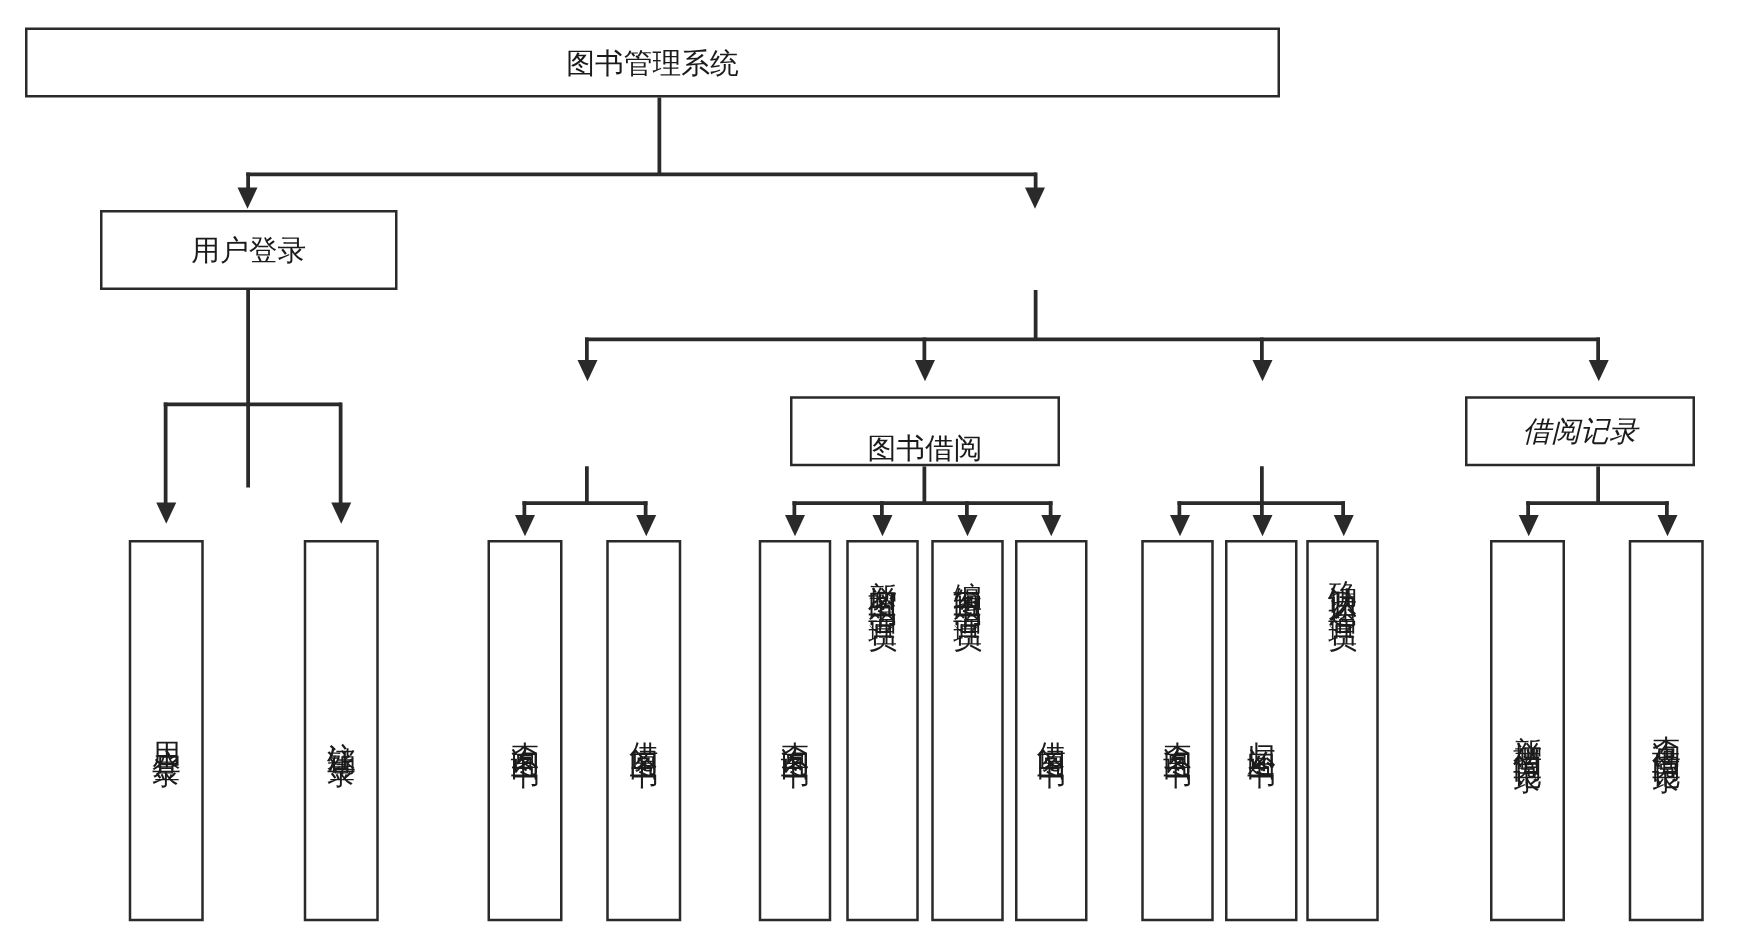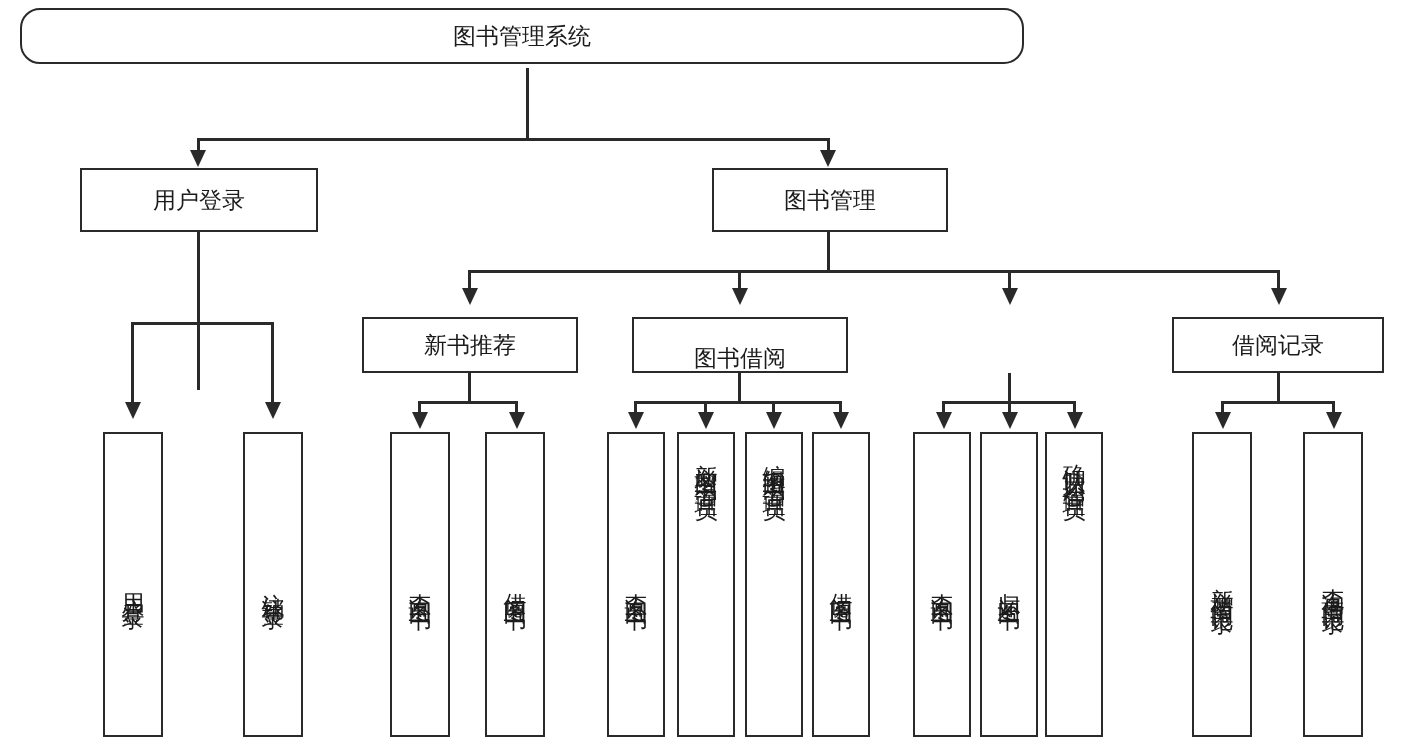--- a/index.html
+++ b/index.html
@@ -66,63 +66,57 @@
     white-space:nowrap;
     z-index:5;
     font-family:"Liberation Sans","DejaVu Sans",sans-serif;
   }
 </style>
 </head>
 <body>
 
 <div id="canvas">
 
-  <div class="node h-node" style="left:20px;top:8px;width:1004px;height:56px;border-radius:20px;">
+  <div class="node h-node" style="left:20px;top:22px;width:1004px;height:56px;">
     <span class="label">图书管理系统</span>
   </div>
 
   <div class="vline" style="left:526px;top:68px;height:72px;"></div>
   <div class="hline" style="left:197px;top:138px;width:632px;"></div>
   <div class="vline" style="left:197px;top:138px;height:18px;"></div>
   <div class="arrow" style="left:190px;top:150px;"></div>
   <div class="vline" style="left:827px;top:138px;height:18px;"></div>
   <div class="arrow" style="left:820px;top:150px;"></div>
 
   <div class="node h-node" style="left:80px;top:168px;width:238px;height:64px;">
     <span class="label">用户登录</span>
-  </div>
-  <div class="node h-node" style="left:712px;top:168px;width:236px;height:64px;">
-    <span class="label">图书管理</span>
   </div>
 
   <div class="vline" style="left:197px;top:232px;height:158px;"></div>
   <div class="hline" style="left:131px;top:322px;width:142px;"></div>
   <div class="vline" style="left:131px;top:322px;height:86px;"></div>
   <div class="arrow" style="left:125px;top:402px;"></div>
   <div class="vline" style="left:271px;top:322px;height:86px;"></div>
   <div class="arrow" style="left:265px;top:402px;"></div>
 
   <div class="vline" style="left:827px;top:232px;height:40px;"></div>
   <div class="hline" style="left:468px;top:270px;width:812px;"></div>
   <div class="vline" style="left:468px;top:270px;height:22px;"></div>
   <div class="arrow" style="left:462px;top:288px;"></div>
   <div class="vline" style="left:738px;top:270px;height:22px;"></div>
   <div class="arrow" style="left:732px;top:288px;"></div>
   <div class="vline" style="left:1008px;top:270px;height:22px;"></div>
   <div class="arrow" style="left:1002px;top:288px;"></div>
   <div class="vline" style="left:1277px;top:270px;height:22px;"></div>
   <div class="arrow" style="left:1271px;top:288px;"></div>
 
-  <div class="node h-node" style="left:362px;top:317px;width:216px;height:56px;">
-    <span class="label">新书推荐</span>
-  </div>
   <div class="node h-node" style="left:632px;top:317px;width:216px;height:56px;align-items:flex-end;">
     <span class="label">图书借阅</span>
   </div>
-  <div class="node h-node" style="left:1172px;top:317px;width:212px;height:56px;">
+  <div class="node h-node" style="left:1172px;top:317px;width:184px;height:56px;font-style:italic;">
     <span class="label">借阅记录</span>
   </div>
 
   <div class="vline" style="left:468px;top:373px;height:30px;"></div>
   <div class="hline" style="left:418px;top:401px;width:100px;"></div>
   <div class="vline" style="left:418px;top:401px;height:14px;"></div>
   <div class="arrow" style="left:412px;top:412px;"></div>
   <div class="vline" style="left:515px;top:401px;height:14px;"></div>
   <div class="arrow" style="left:509px;top:412px;"></div>
 

